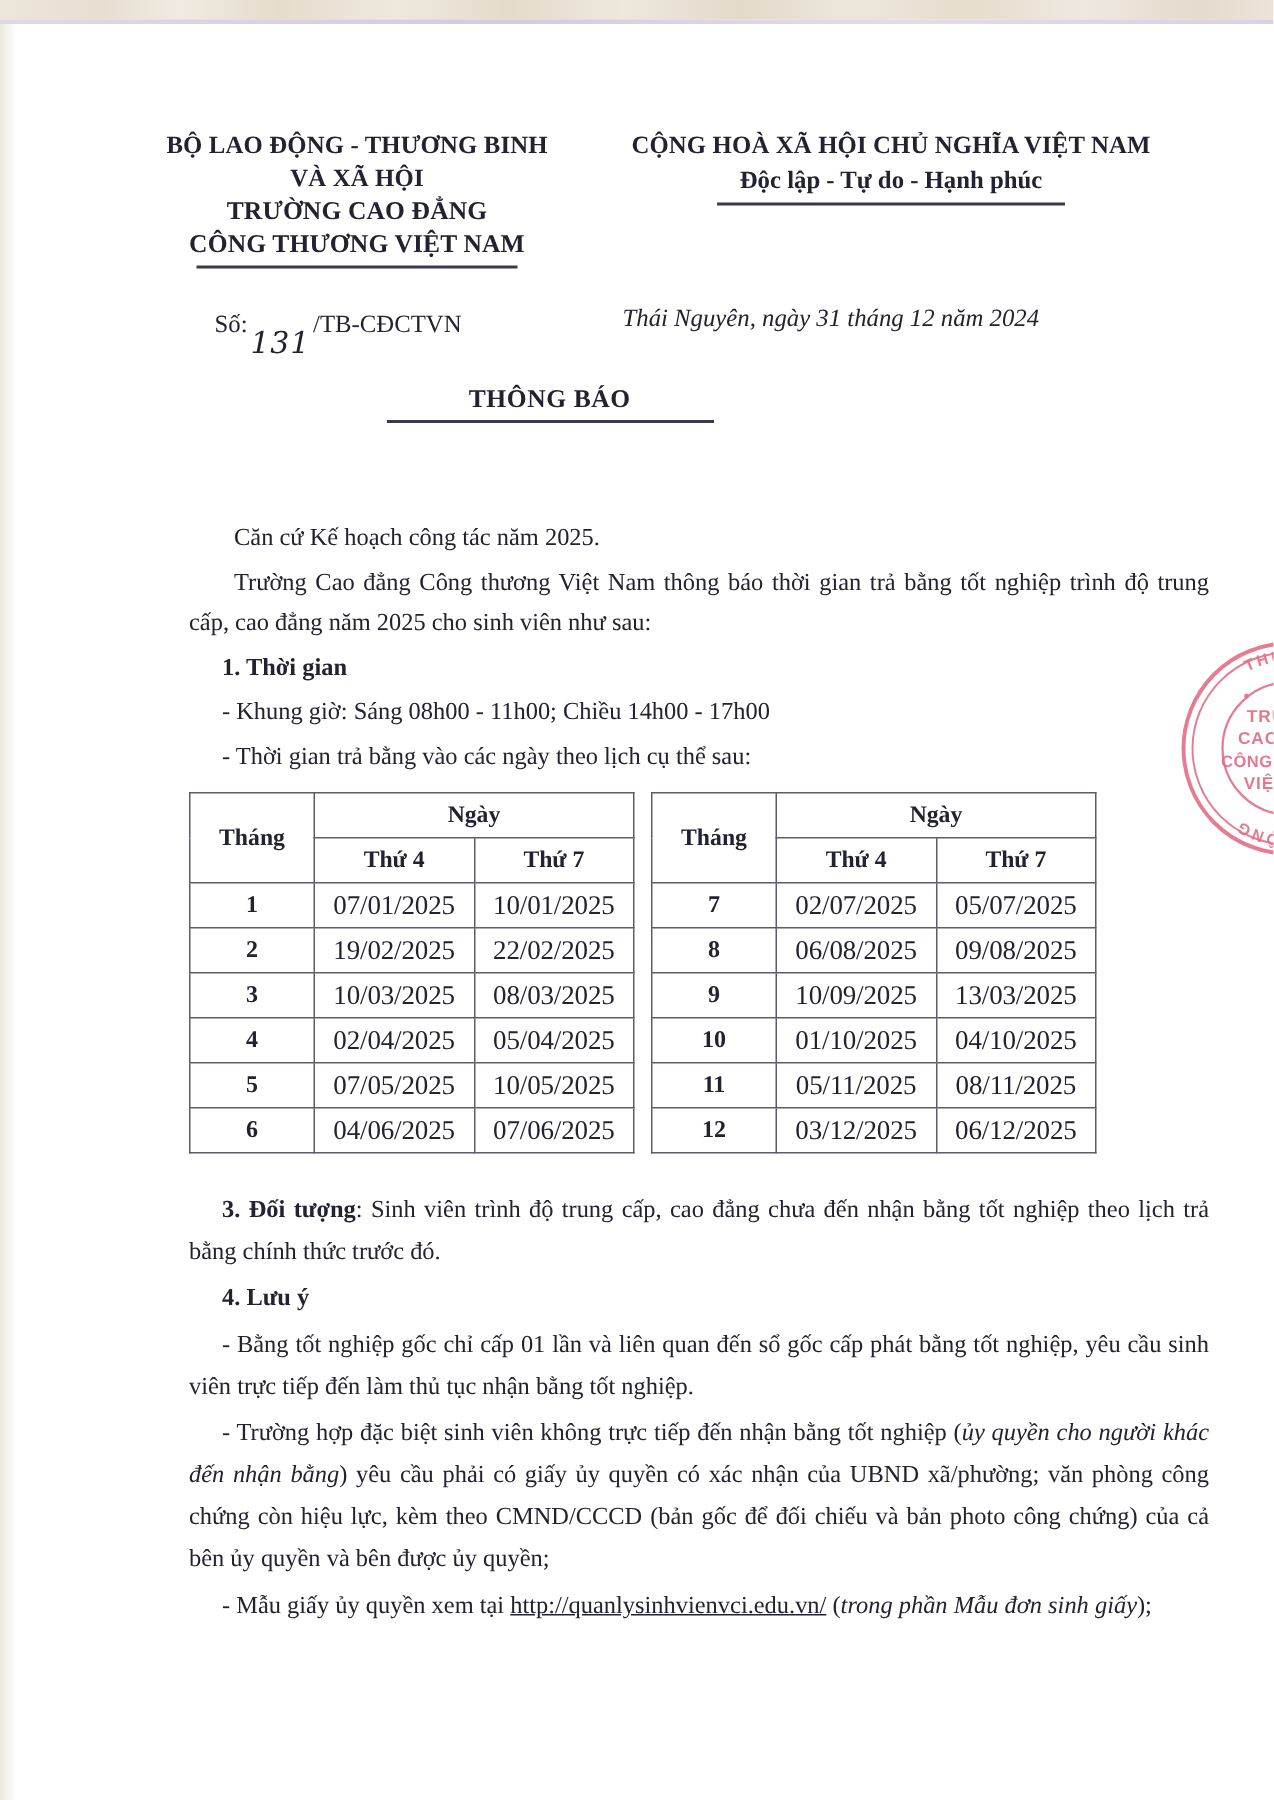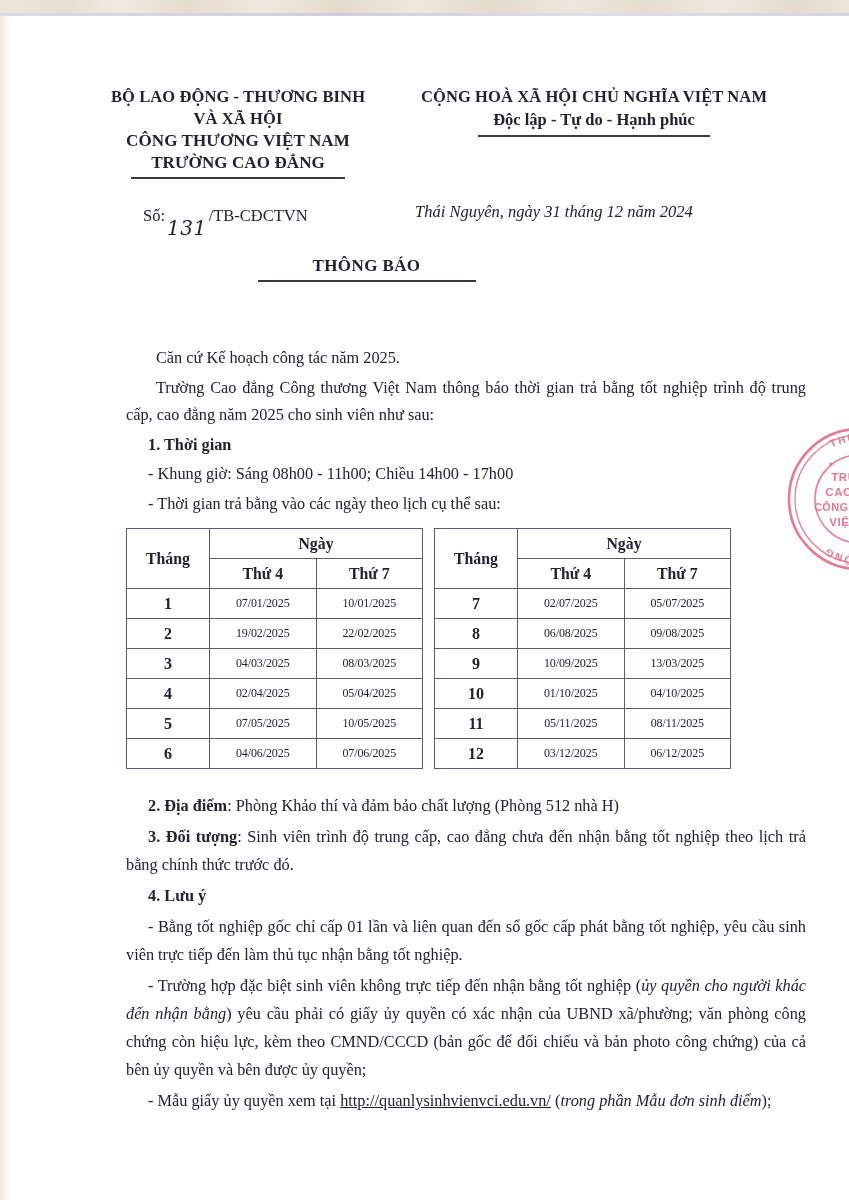--- a/index.html
+++ b/index.html
@@ -192,21 +192,21 @@
     font-weight: bold;
     font-size: 15.8px;
   }
   table.sched td.mon {
     font-weight: bold;
     font-size: 16px;
     width: 78px;
   }
   table.sched th.mon-h { width: 78px; }
   table.sched td.dt {
-    font-size: 12px;
+    font-size: 18px;
     letter-spacing: -0.1px;
   }
 
   
   .body-lower {
     position: absolute;
     top: 792px;
     left: 126px;
     width: 680px;
     font-size: 16.3px;
@@ -231,22 +231,22 @@
 <div id="scan-top-strip"></div>
 <div id="scan-top-line"></div>
 <div id="scan-left-edge"></div>
 
 <div id="doc">
 
   <div class="header-row">
     <div class="hdr-left">
       <div class="hdr-line">BỘ LAO ĐỘNG - THƯƠNG BINH</div>
       <div class="hdr-line">VÀ XÃ HỘI</div>
+      <div class="hdr-line big">TRƯỜNG CAO ĐẲNG</div>
       <div class="hdr-line big">CÔNG THƯƠNG VIỆT NAM</div>
-      <div class="hdr-line big">TRƯỜNG CAO ĐẲNG</div>
       <div class="rule r1"></div>
     </div>
     <div class="hdr-right">
       <div class="hdr-line">CỘNG HOÀ XÃ HỘI CHỦ NGHĨA VIỆT NAM</div>
       <div class="hdr-sub">Độc lập - Tự do - Hạnh phúc</div>
       <div class="rule r2"></div>
     </div>
   </div>
 
   <div class="meta-row">
@@ -286,21 +286,21 @@
           <td class="dt">07/01/2025</td>
           <td class="dt">10/01/2025</td>
         </tr>
         <tr>
           <td class="mon">2</td>
           <td class="dt">19/02/2025</td>
           <td class="dt">22/02/2025</td>
         </tr>
         <tr>
           <td class="mon">3</td>
-          <td class="dt">04/03/2025</td>
+          <td class="dt">10/03/2025</td>
           <td class="dt">08/03/2025</td>
         </tr>
         <tr>
           <td class="mon">4</td>
           <td class="dt">02/04/2025</td>
           <td class="dt">05/04/2025</td>
         </tr>
         <tr>
           <td class="mon">5</td>
           <td class="dt">07/05/2025</td>
@@ -355,31 +355,30 @@
           <td class="mon">12</td>
           <td class="dt">03/12/2025</td>
           <td class="dt">06/12/2025</td>
         </tr>
       </tbody>
     </table>
   </div>
 
   <div class="body-lower">
 
-    <div class="p indent-sm"><b>2. Địa điểm</b><span>: Phòng Khảo thí và đảm bảo chất lượng (Phòng 512 nhà H)</span></div>
 
     <div class="p indent-sm"><b>3. Đối tượng</b><span>: Sinh viên trình độ trung cấp, cao đẳng chưa đến nhận bằng tốt nghiệp theo lịch trả bằng chính thức trước đó.</span></div>
 
     <div class="p indent-sm nojust"><b>4. Lưu ý</b></div>
 
     <div class="p indent-sm">- Bằng tốt nghiệp gốc chỉ cấp 01 lần và liên quan đến sổ gốc cấp phát bằng tốt nghiệp, yêu cầu sinh viên trực tiếp đến làm thủ tục nhận bằng tốt nghiệp.</div>
 
     <div class="p indent-sm"><span>- Trường hợp đặc biệt sinh viên không trực tiếp đến nhận bằng tốt nghiệp (</span><i>ủy quyền cho người khác đến nhận bằng</i><span>) yêu cầu phải có giấy ủy quyền có xác nhận của UBND xã/phường; văn phòng công chứng còn hiệu lực, kèm theo CMND/CCCD (bản gốc để đối chiếu và bản photo công chứng) của cả bên ủy quyền và bên được ủy quyền;</span></div>
 
-    <div class="p indent-sm"><span>- Mẫu giấy ủy quyền xem tại </span><span class="ul">http://quanlysinhvienvci.edu.vn/</span><span> (</span><i>trong phần Mẫu đơn sinh điểm</i><span>);</span></div>
+    <div class="p indent-sm"><span>- Mẫu giấy ủy quyền xem tại </span><span class="ul">http://quanlysinhvienvci.edu.vn/</span><span> (</span><i>trong phần Mẫu đơn sinh giấy</i><span>);</span></div>
 
   </div>
 
   <div id="seal">
     <svg width="150" height="150" viewBox="0 0 150 150" aria-hidden="true">
       <defs>
         <path id="sealOuterArc" d="M 75,75 m -58,0 a 58,58 0 1,1 116,0 a 58,58 0 1,1 -116,0" fill="none"></path>
         <path id="sealOuterArcTop" d="M 17,75 A 58,58 0 0 1 133,75" fill="none"></path>
         <path id="sealOuterArcBottom" d="M 133,75 A 58,58 0 0 1 17,75" fill="none"></path>
       </defs>

